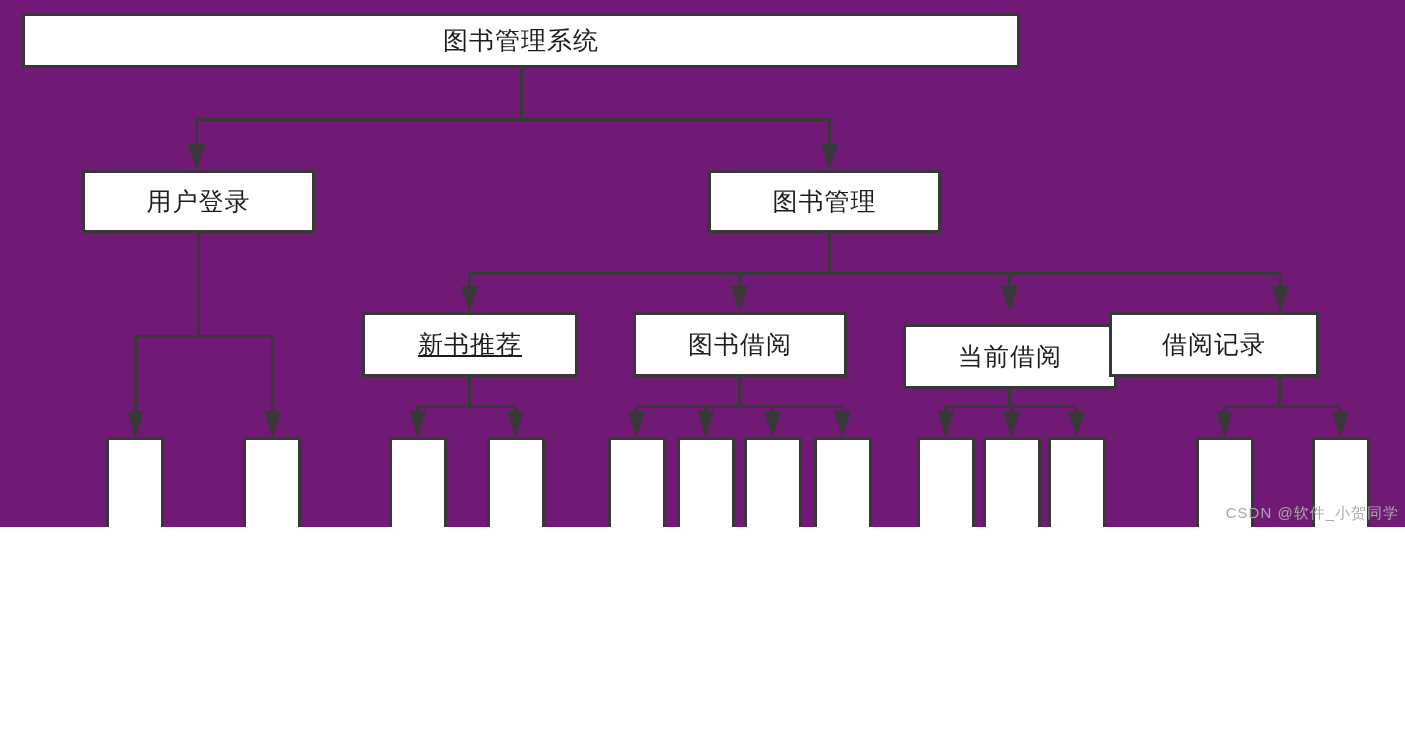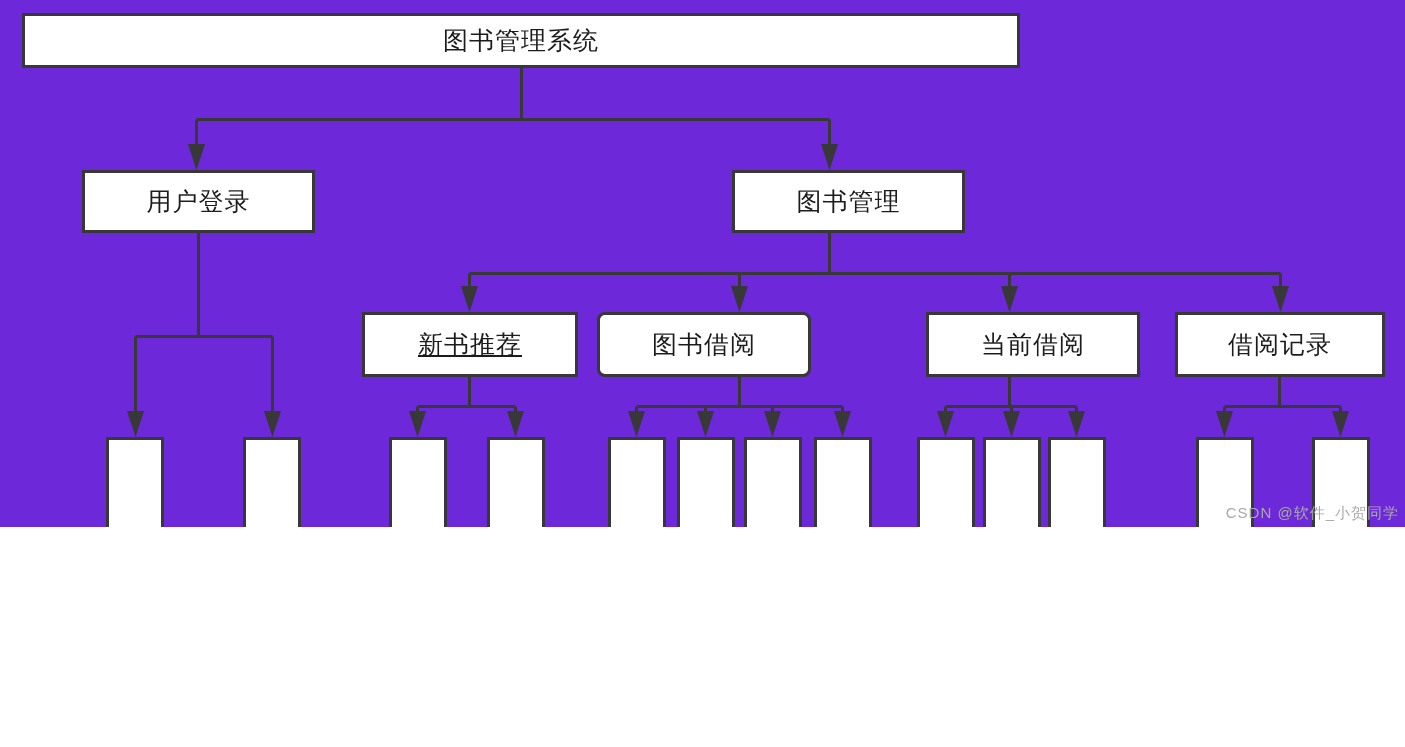--- a/index.html
+++ b/index.html
@@ -1,20 +1,20 @@
 <!DOCTYPE html>
 <html><head>
 <meta charset="utf-8">
 <style>
   html, body { margin: 0; padding: 0; background: #ffffff; }
   #stage {
     position: relative;
     width: 1405px;
     height: 527px;
-    background: #6d28d9;
+    background: #701a75;
     font-family: "Liberation Sans", sans-serif;
     overflow: hidden;
   }
   .box {
     position: absolute;
     box-sizing: border-box;
     border: 3px solid #383838;
     background: #ffffff;
     display: flex;
     align-items: center;
@@ -101,34 +101,34 @@
     </g>
   </svg>
 
   <div class="box" style="left:22px; top:13px; width:998px; height:55px;">
     <span class="h-label">图书管理系统</span>
   </div>
 
   <div class="box" style="left:82px; top:170px; width:233px; height:63px;">
     <span class="h-label">用户登录</span>
   </div>
-  <div class="box" style="left:732px; top:170px; width:233px; height:63px;">
+  <div class="box" style="left:708px; top:170px; width:233px; height:63px;">
     <span class="h-label">图书管理</span>
   </div>
 
   <div class="box" style="left:362px; top:312px; width:216px; height:65px;text-decoration:underline;">
     <span class="h-label">新书推荐</span>
   </div>
-  <div class="box" style="left:597px; top:312px; width:214px; height:65px;border-radius:8px;">
+  <div class="box" style="left:633px; top:312px; width:214px; height:65px;">
     <span class="h-label">图书借阅</span>
   </div>
-  <div class="box" style="left:903px; top:312px; width:214px; height:65px;margin-left:23px;">
+  <div class="box" style="left:903px; top:324px; width:214px; height:65px;">
     <span class="h-label">当前借阅</span>
   </div>
-  <div class="box" style="left:1175px; top:312px; width:210px; height:65px;">
+  <div class="box" style="left:1109px; top:312px; width:210px; height:65px;">
     <span class="h-label">借阅记录</span>
   </div>
 
   <div class="box leaf" style="left:106px; top:437px; width:58px; height:300px;">
     <span class="v-label">用户登录</span>
   </div>
   <div class="box leaf" style="left:243px; top:437px; width:58px; height:300px;">
     <span class="v-label">注销登录</span>
   </div>
 

